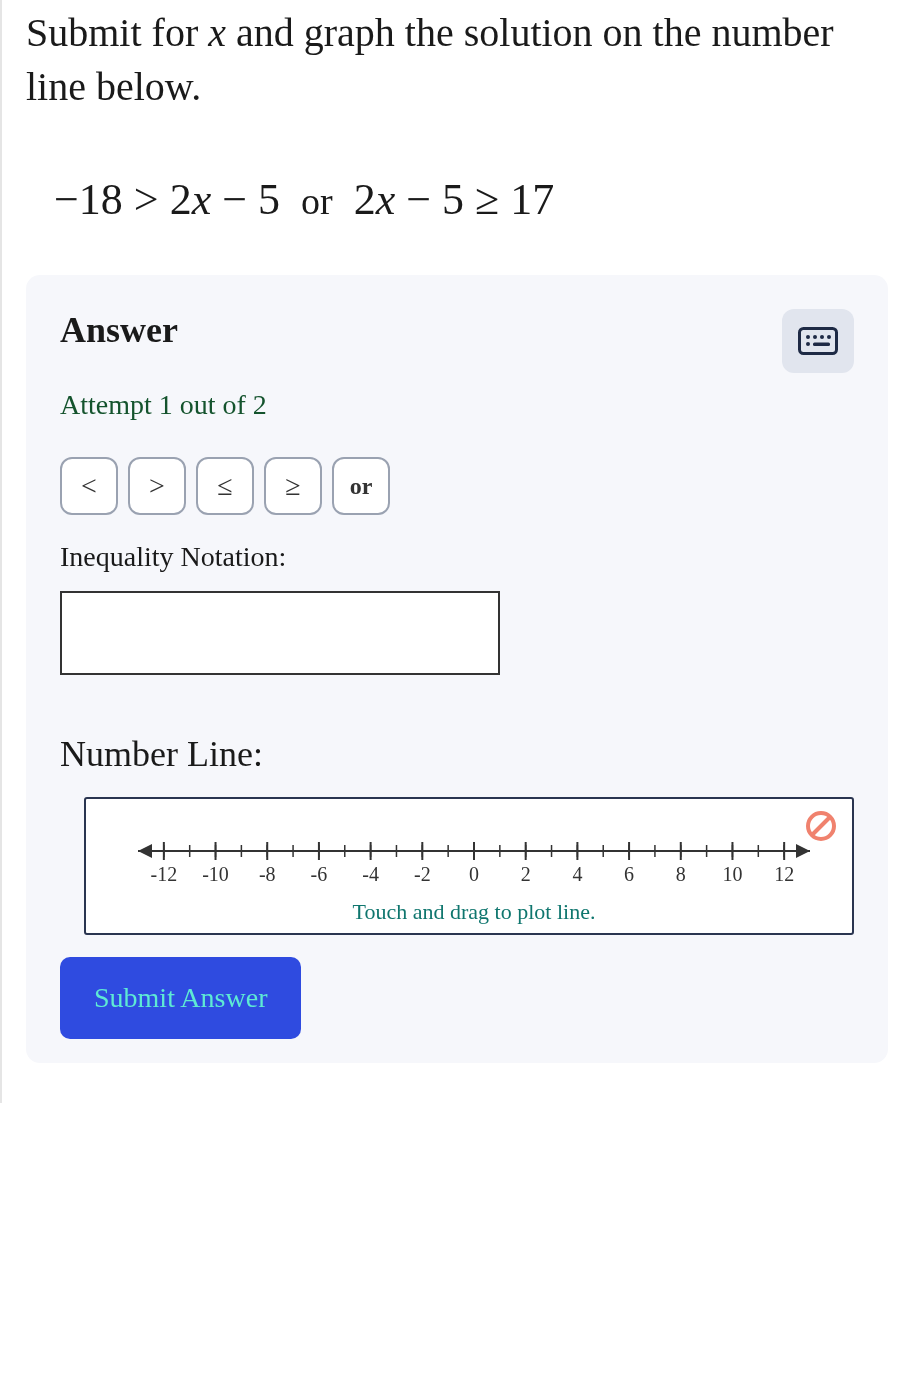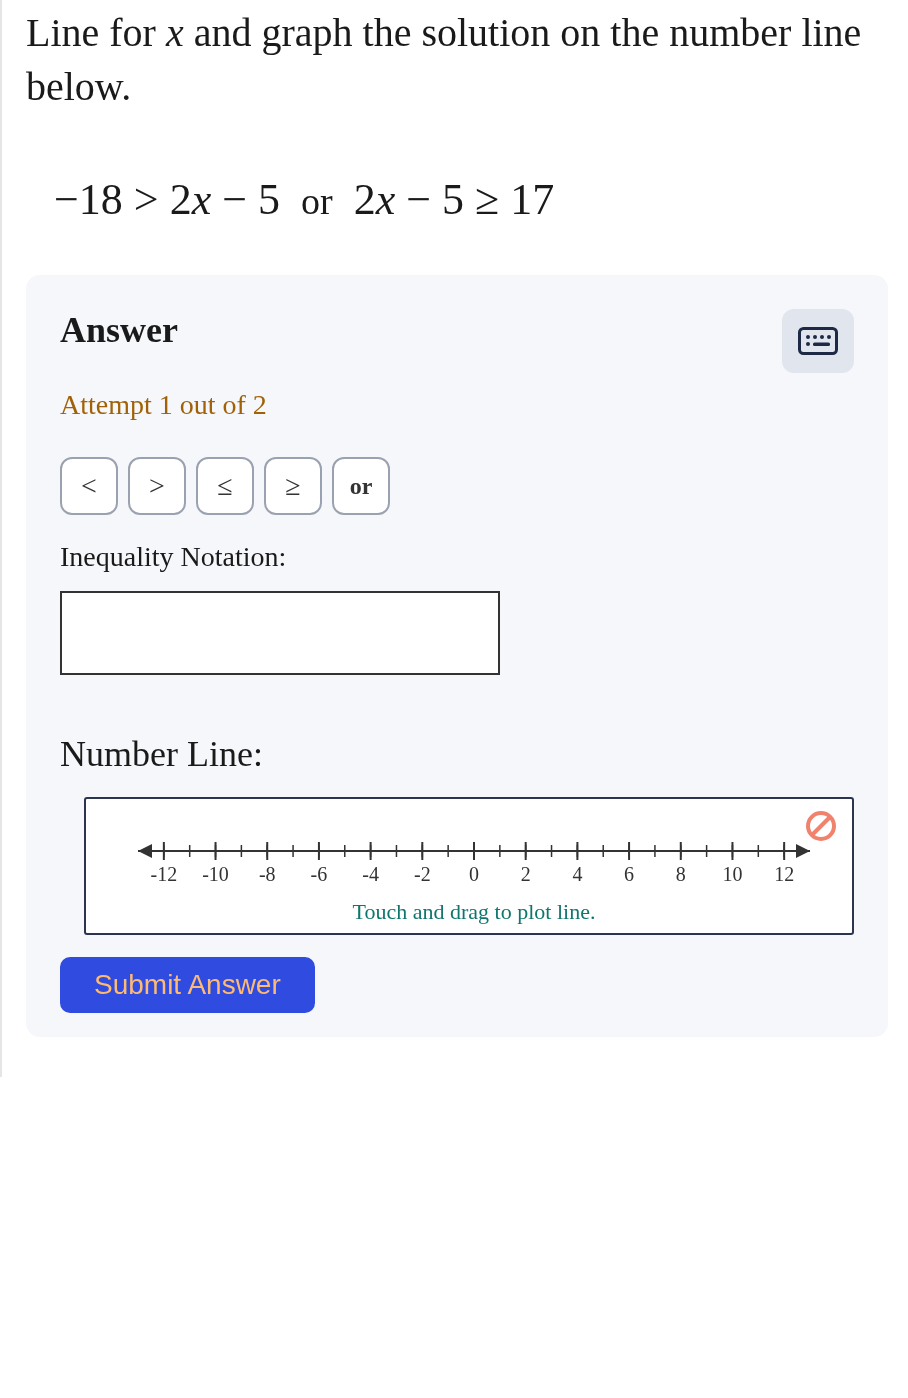--- a/index.html
+++ b/index.html
@@ -54,21 +54,21 @@
     width: 72px;
     height: 64px;
     background: #e1e5ee;
     border-radius: 12px;
     display: flex;
     align-items: center;
     justify-content: center;
     cursor: pointer;
   }
   .attempt {
-    color: #a16207;
+    color: #14532d;
     font-size: 28px;
     margin: 16px 0 36px 0;
   }
   .symbol-row {
     display: flex;
     gap: 10px;
     margin-bottom: 26px;
   }
   .sym-btn {
     min-width: 58px;
@@ -132,43 +132,43 @@
   }
   .numline-hint {
     text-align: center;
     color: #0f766e;
     font-size: 22px;
     font-family: Georgia, serif;
     margin-top: 2px;
   }
   .submit-btn {
     background: #2f4be0;
-    color: #fdba74;
+    color: #5eead4;
     border: none;
     border-radius: 10px;
     font-size: 28px;
-    font-family: Liberation Sans, sans-serif;
-    padding: 12px 34px;
+    font-family: Liberation Serif, serif;
+    padding: 25px 34px;
     margin-top: 22px;
     cursor: pointer;
   }
   .tick-label {
     font-family: Georgia, serif;
     font-size: 20px;
     fill: #333;
     text-anchor: middle;
   }
 </style>
 </head>
 <body>
 
 <div class="page">
 
   <p class="prompt">
-    <span>Line for </span><span class="var">x</span><span> and graph the solution on the number line below.</span>
+    <span>Submit for </span><span class="var">x</span><span> and graph the solution on the number line below.</span>
   </p>
 
   <div class="equation">
     <span>−18</span>
     <span>&gt;</span>
     <span>2</span><span class="mi">x</span><span> − 5</span>
     <span class="or">or</span>
     <span>2</span><span class="mi">x</span><span> − 5</span>
     <span>≥</span>
     <span>17</span>

